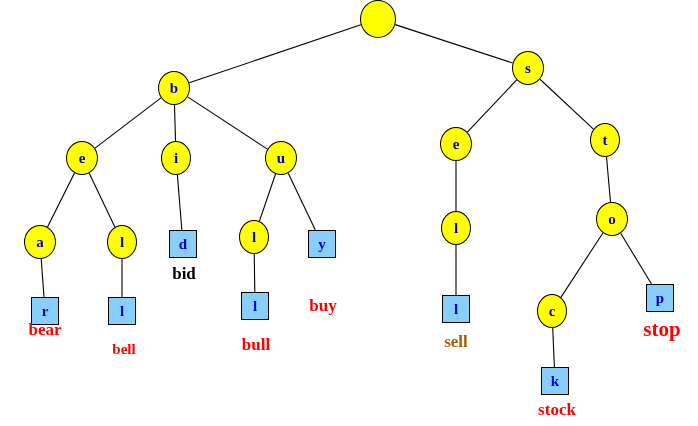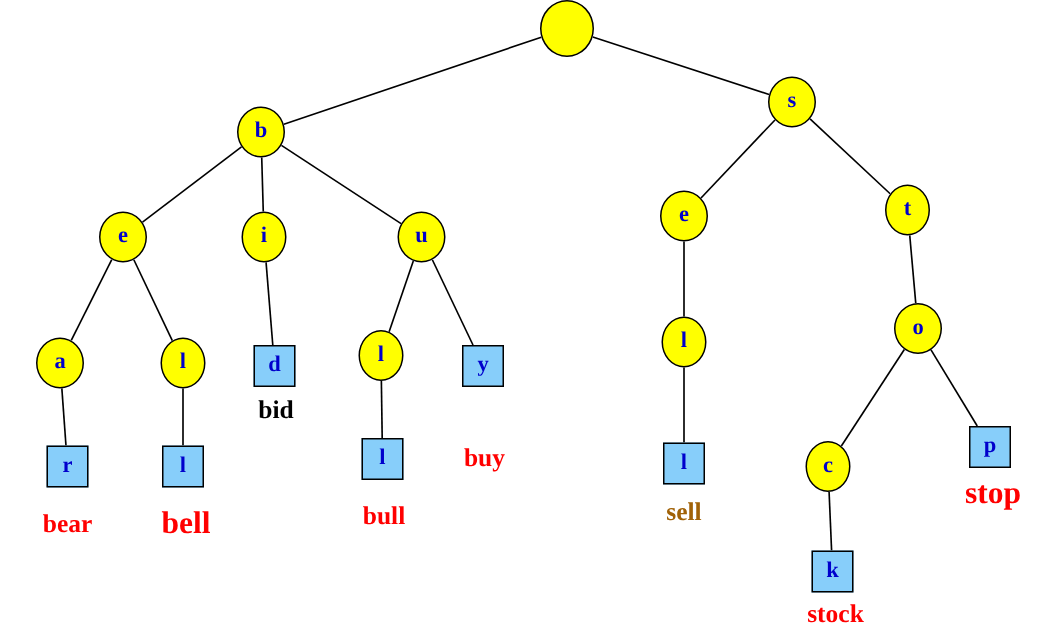--- a/index.html
+++ b/index.html
@@ -150,22 +150,22 @@
         <span class="glyph">c</span>
       </div>
       <div class="node square" style="left: 646px; top: 284px; width: 28px; height: 28px; font-size: 15px; background: rgb(135, 206, 250); border-color: rgb(0, 0, 0); color: rgb(0, 0, 204);">
         <span class="glyph">p</span>
       </div>
       <div class="node square" style="left: 541px; top: 367px; width: 28px; height: 28px; font-size: 15px; background: rgb(135, 206, 250); border-color: rgb(0, 0, 0); color: rgb(0, 0, 204);">
         <span class="glyph">k</span>
       </div>
     </div>
   <div id="label-layer">
-      <div class="word-label" style="font-size: 17px; color: rgb(255, 0, 0); left: 45px; top: 349px; transform: translate(-50%, -50%);">bear</div>
-      <div class="word-label" style="font-size: 21px; color: rgb(255, 0, 0); left: 124px; top: 349px; transform: translate(-50%, -50%);">bell</div>
+      <div class="word-label" style="font-size: 17px; color: rgb(255, 0, 0); left: 45px; top: 329px; transform: translate(-50%, -50%);">bear</div>
+      <div class="word-label" style="font-size: 15px; color: rgb(255, 0, 0); left: 124px; top: 349px; transform: translate(-50%, -50%);">bell</div>
       <div class="word-label" style="font-size: 17px; color: #000000; left: 184px; top: 273px; transform: translate(-50%, -50%);">bid</div>
       <div class="word-label" style="font-size: 17px; color: rgb(255, 0, 0); left: 256px; top: 344px; transform: translate(-50%, -50%); text-align: center;">bull</div>
       <div class="word-label" style="font-size: 17px; color: rgb(255, 0, 0); left: 323px; top: 269px; transform: translate(-50%, -50%); margin-top: 36px;">buy</div>
       <div class="word-label" style="font-size: 17px; color: #a16207; left: 456px; top: 341px; transform: translate(-50%, -50%); font-family: Liberation Serif, serif;">sell</div>
       <div class="word-label" style="font-size: 17px; color: rgb(255, 0, 0); left: 557px; top: 409px; transform: translate(-50%, -50%); text-align: right;">stock</div>
       <div class="word-label" style="font-size: 21px; color: rgb(255, 0, 0); left: 662px; top: 329px; transform: translate(-50%, -50%);">stop</div>
     </div>
 </div>
 
 </body></html>

